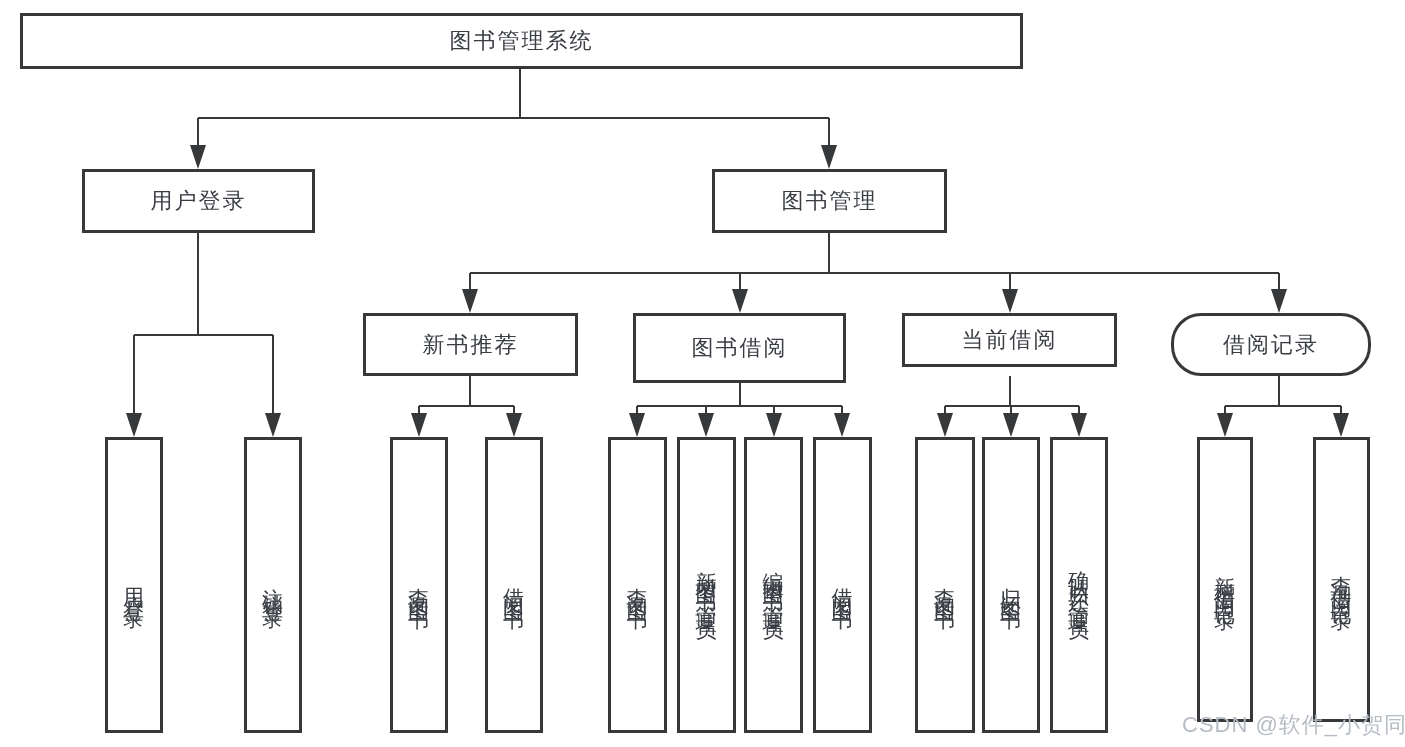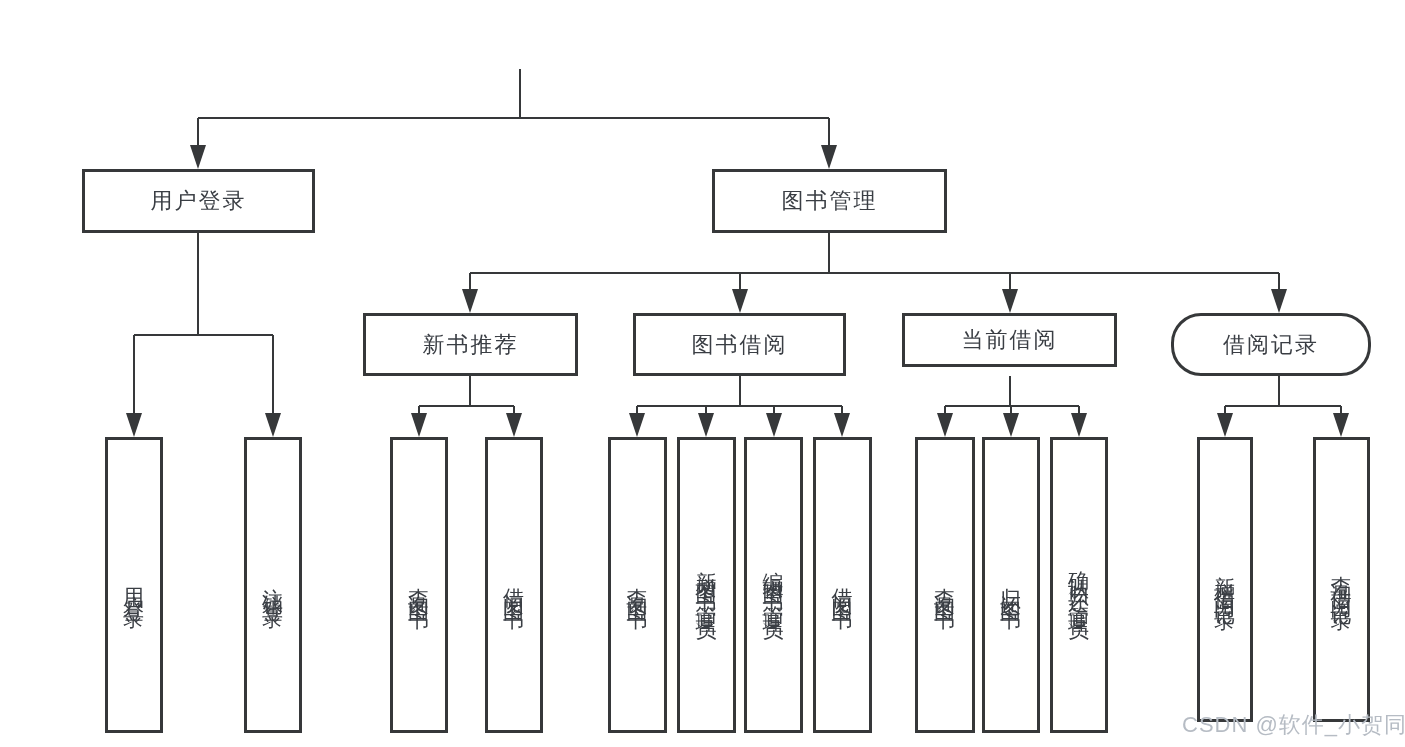--- a/index.html
+++ b/index.html
@@ -80,26 +80,27 @@
       M698 413 L714 413 L706 437 Z
       M766 413 L782 413 L774 437 Z
       M834 413 L850 413 L842 437 Z
       M937 413 L953 413 L945 437 Z
       M1003 413 L1019 413 L1011 437 Z
       M1071 413 L1087 413 L1079 437 Z
       M1217 413 L1233 413 L1225 437 Z
       M1333 413 L1349 413 L1341 437 Z"></path>
   </svg>
 
+  <div class="box hbox" style="left:20px; top:13px; width:1003px; height:56px;">图书管理系统</div>
 
   <div class="box hbox" style="left:82px; top:169px; width:233px; height:64px;">用户登录</div>
   <div class="box hbox" style="left:363px; top:313px; width:215px; height:63px;">新书推荐</div>
 
   <div class="box hbox" style="left:712px; top:169px; width:235px; height:64px;">图书管理</div>
-  <div class="box hbox" style="left:633px; top:313px; width:213px; height:63px;">图书借阅</div>
+  <div class="box hbox" style="left:633px; top:313px; width:213px; height:70px;">图书借阅</div>
   <div class="box hbox" style="left:902px; top:313px; width:215px; height:54px;">当前借阅</div>
   <div class="box hbox" style="left:1171px; top:313px; width:200px; height:63px;border-radius:30px;">借阅记录</div>
 
   <div class="box vbox" style="left:105px; top:437px; width:58px; height:296px;">用户登录</div>
   <div class="box vbox" style="left:244px; top:437px; width:58px; height:296px;">注销登录</div>
 
   <div class="box vbox" style="left:390px; top:437px; width:58px; height:296px;">查询图书</div>
   <div class="box vbox" style="left:485px; top:437px; width:58px; height:296px;">借阅图书</div>
 
   <div class="box vbox" style="left:608px; top:437px; width:59px; height:296px;">查询图书</div>

